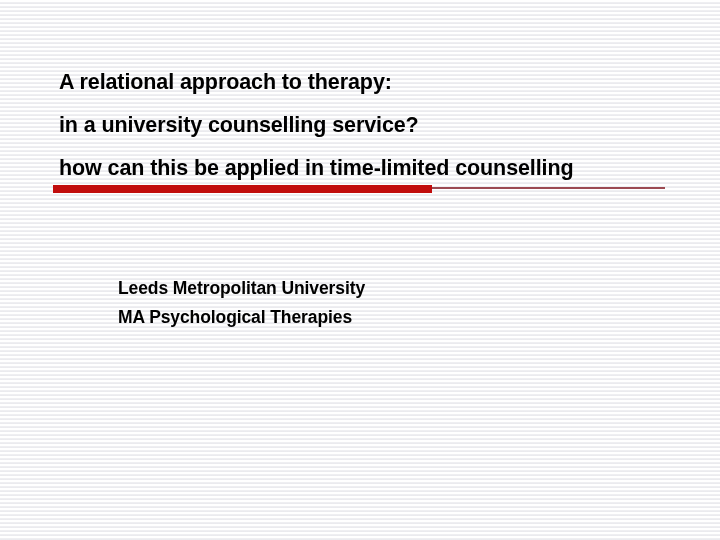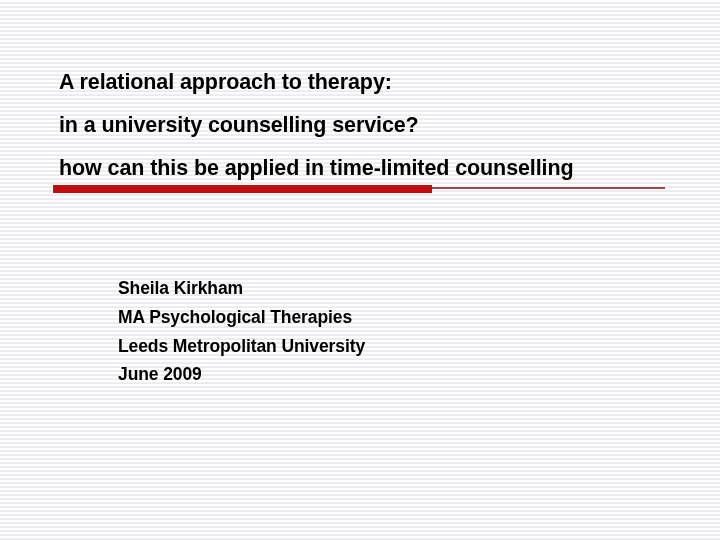--- a/index.html
+++ b/index.html
@@ -103,19 +103,17 @@
     <div class="title-line">in a university counselling service?</div>
     <div class="title-line">how can this be applied in time-limited counselling</div>
   </div>
 
   <div id="divider">
     <div id="divider-thin"></div>
     <div id="divider-bar"></div>
   </div>
 
   <div id="author-block">
-    <div class="author-line">Sheila Kirkham</div>
+    <div class="author-line">Leeds Metropolitan University</div>
     <div class="author-line">MA Psychological Therapies</div>
-    <div class="author-line">Leeds Metropolitan University</div>
-    <div class="author-line">June 2009</div>
   </div>
 
 </div>
 
 </body></html>

